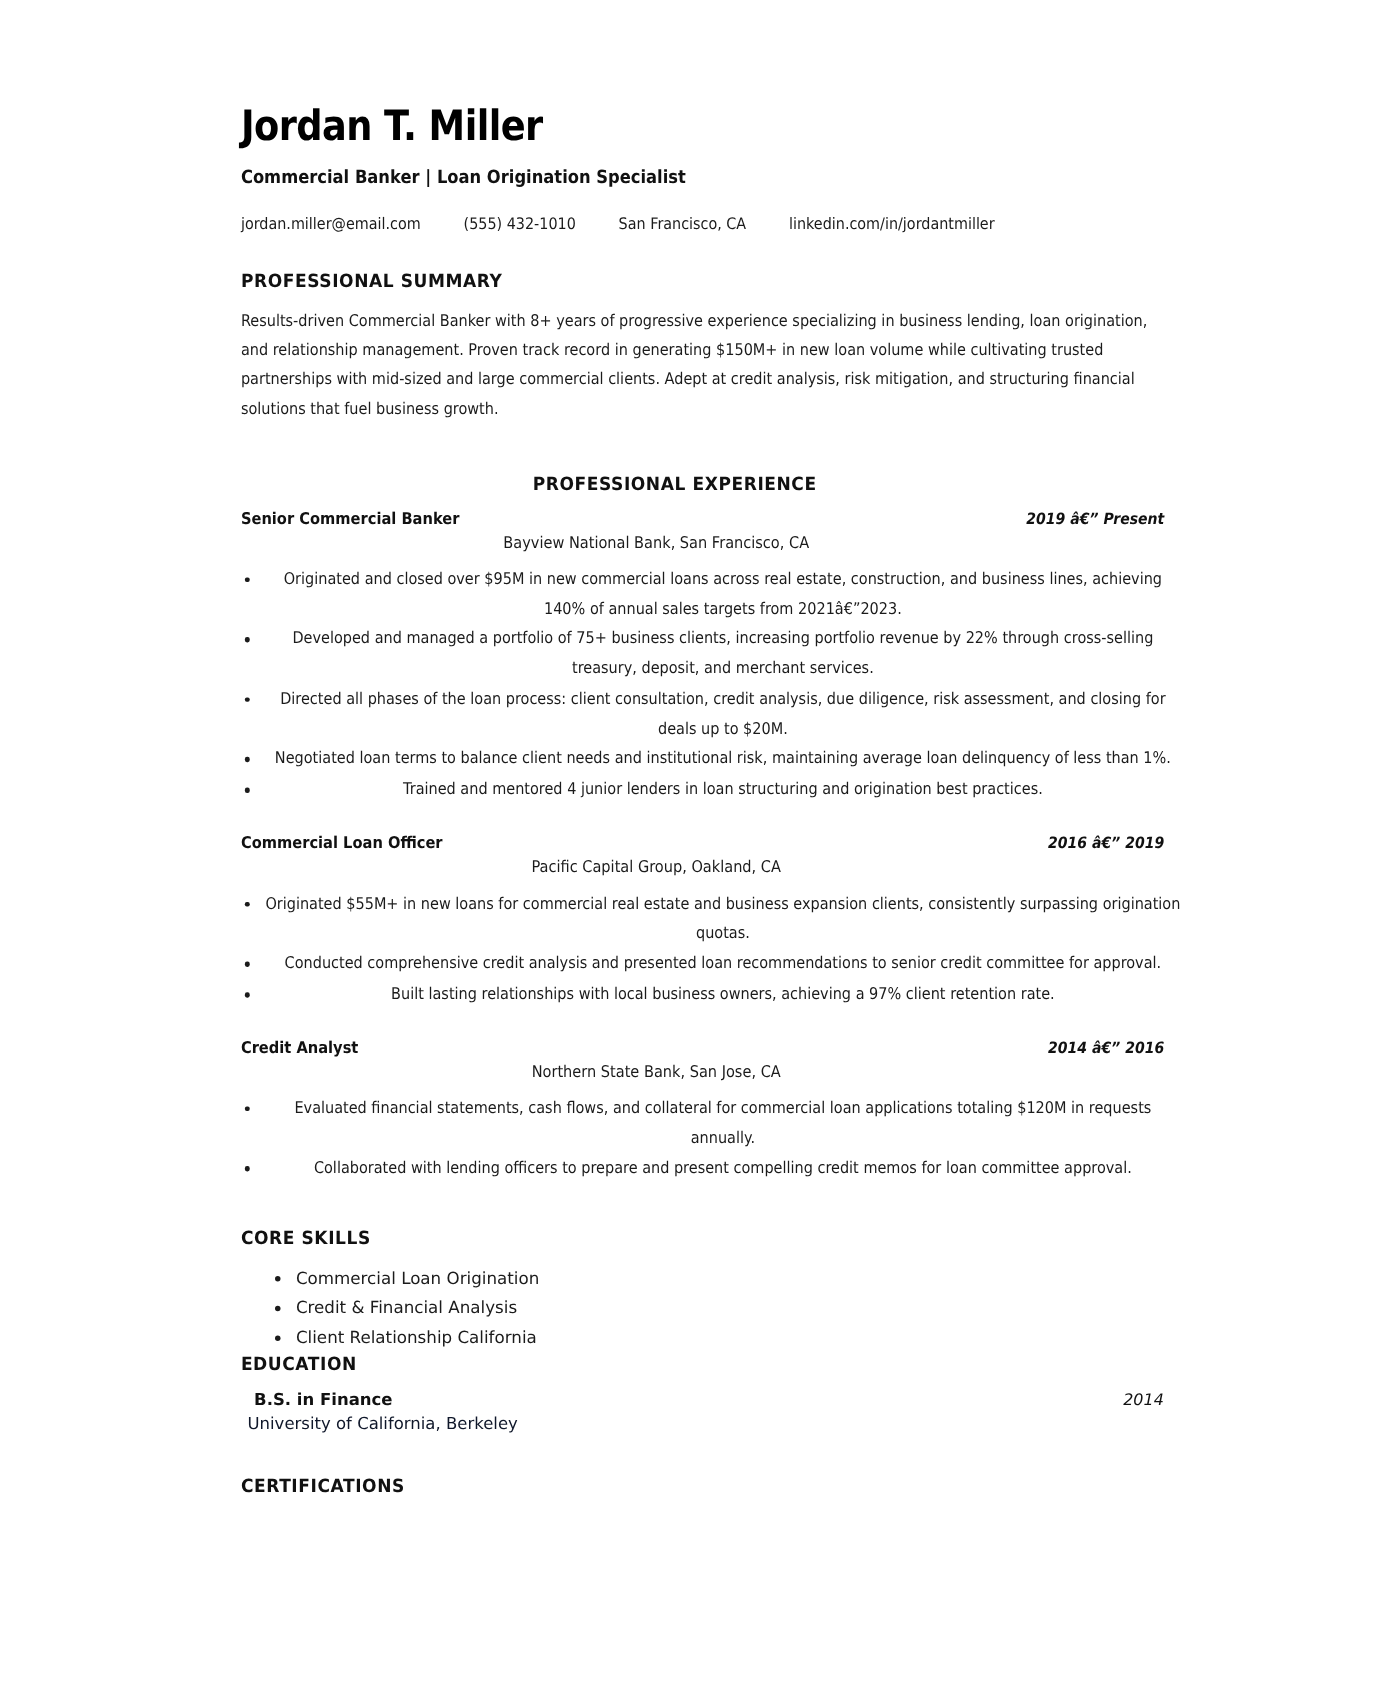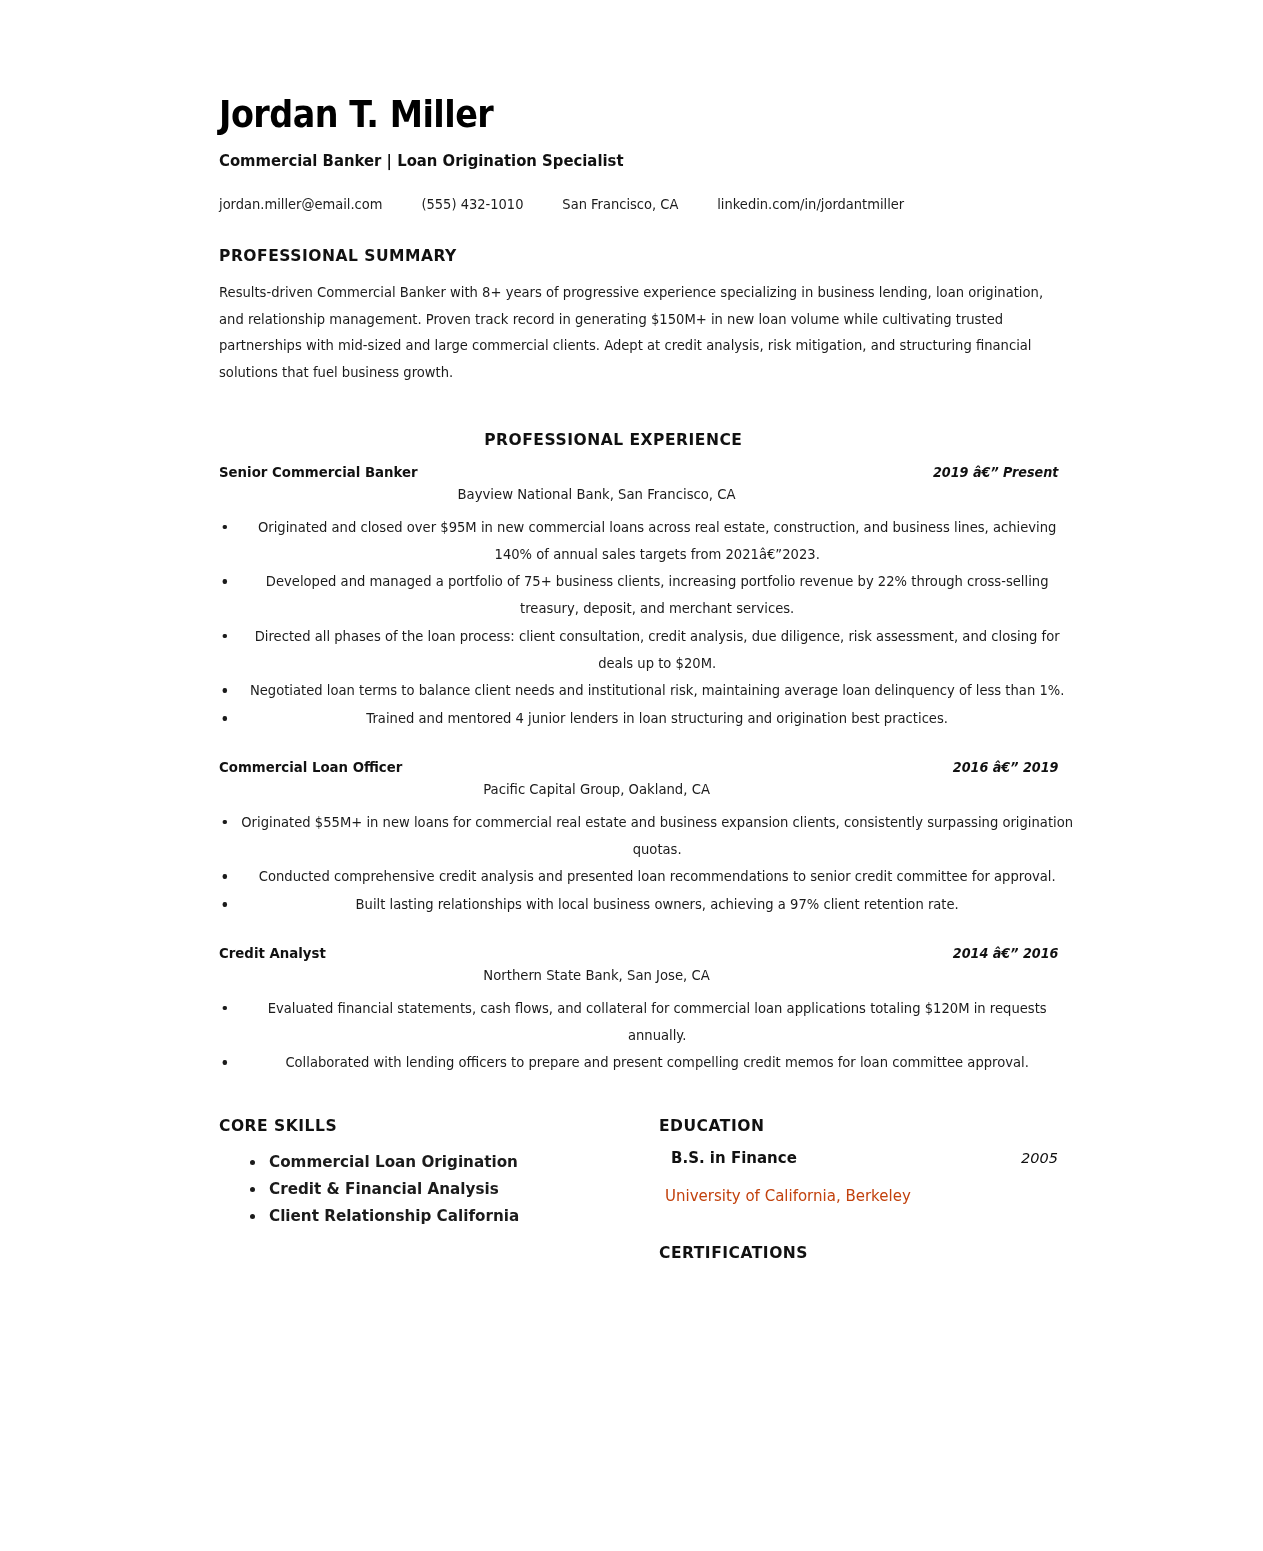--- a/index.html
+++ b/index.html
@@ -150,29 +150,29 @@
     height: 4.5px;
     border-radius: 50%;
     background: #1b1b1b;
   }
 
   
   .columns {
     display: flex;
     width: 100%;
     margin-top: 2px;
+    flex-direction: column;
   }
   .col-left { width: 440px; flex: none; }
   .col-right { flex: 1; padding-left: 0; }
 
   .skills-list {
     list-style: none;
     margin: 12px 0 0 0;
     padding: 0 0 0 28px;
-    font-weight: bold;
   }
   .skills-list li {
     position: relative;
     font-family: "DejaVu Sans", sans-serif;
     font-size: 15.2px;
     line-height: 1.78;
     color: #1b1b1b;
     padding-left: 22px;
   }
   .skills-list li::before {
@@ -202,22 +202,22 @@
   .edu-year {
     font-family: "DejaVu Sans", sans-serif;
     font-size: 14.5px;
     font-style: italic;
     color: #111111;
     white-space: nowrap;
   }
   .edu-school {
     font-family: "DejaVu Sans", sans-serif;
     font-size: 15px;
-    color: #c2410c;
-    margin-top: 20px;
+    color: #0f172a;
+    margin-top: 4px;
     padding-left: 6px;
   }
 
   .cert-heading { margin-top: 38px; }
 </style>
 </head>
 <body>
 
 <div class="page">
 
@@ -292,21 +292,21 @@
           <li>Client Relationship California</li>
         </ul>
     </div>
 
     <div class="col-right">
       <h2 class="section-heading">EDUCATION</h2>
       <div id="education-list">
           <div class="edu-entry">
             <div class="edu-headline">
               <div class="edu-degree">B.S. in Finance</div>
-              <div class="edu-year">2005</div>
+              <div class="edu-year">2014</div>
             </div>
             <div class="edu-school">University of California, Berkeley</div>
           </div>
         </div>
 
       <h2 class="section-heading cert-heading">CERTIFICATIONS</h2>
       <div id="certifications-list"></div>
     </div>
 
   </div>

